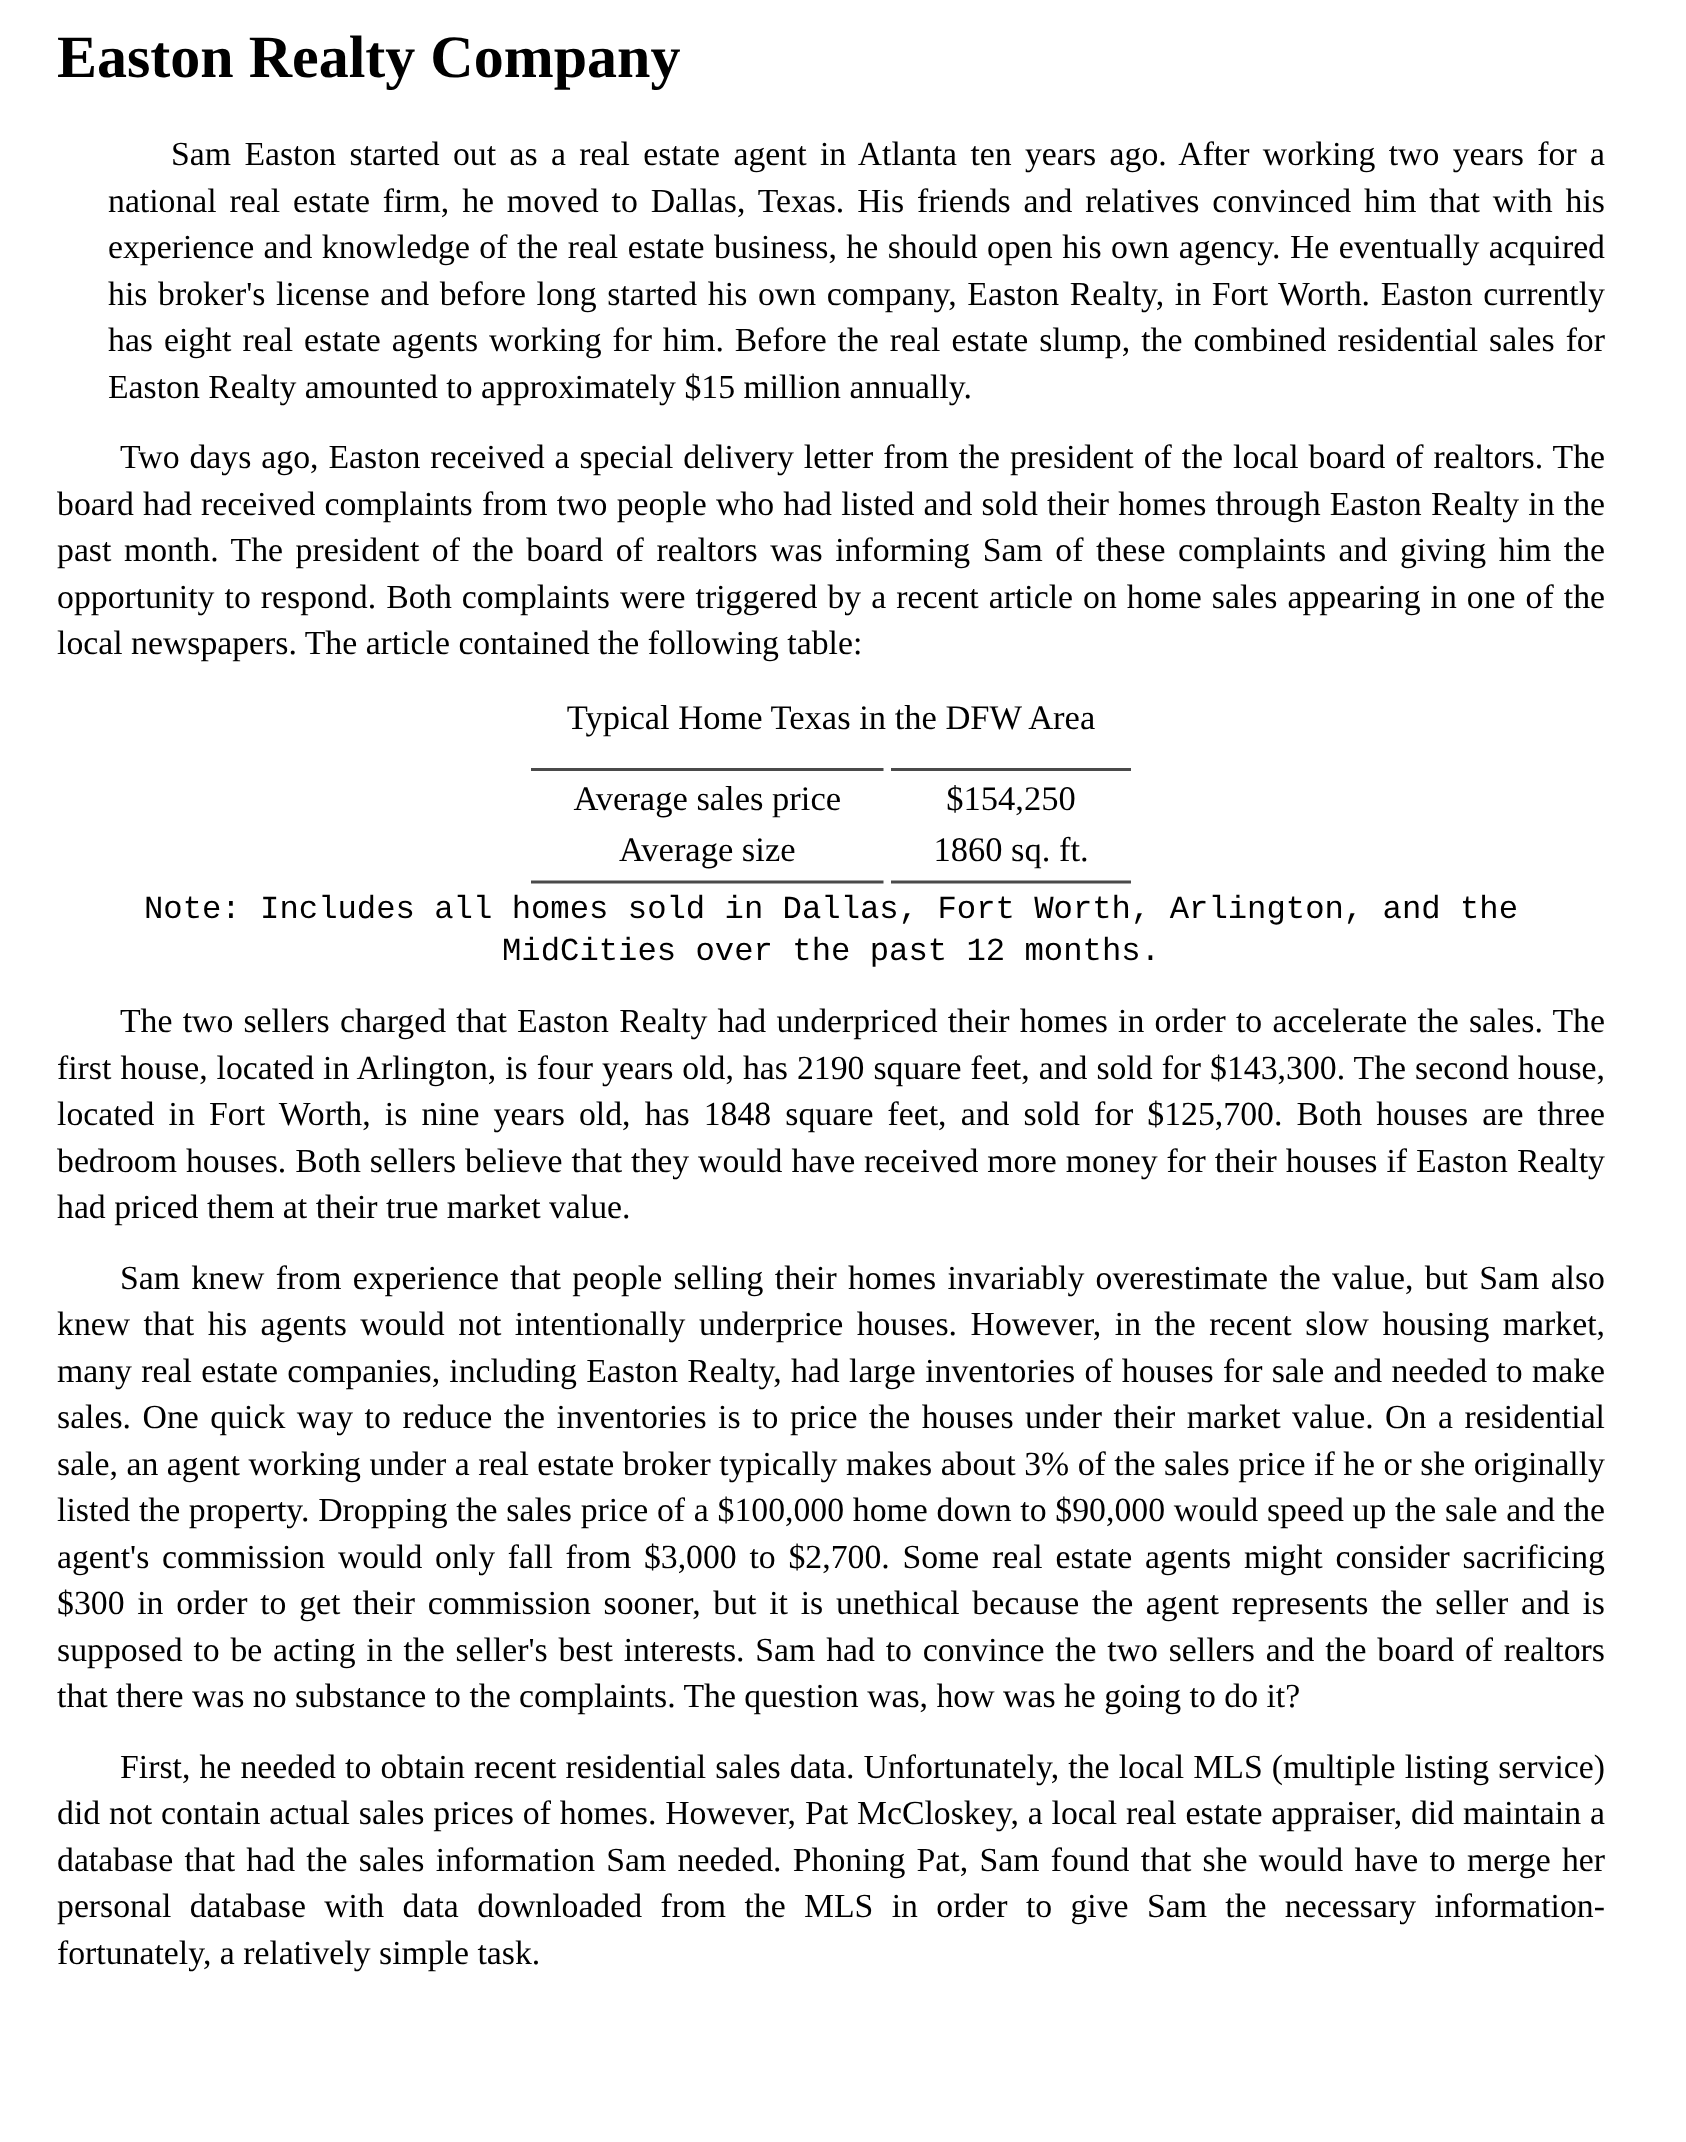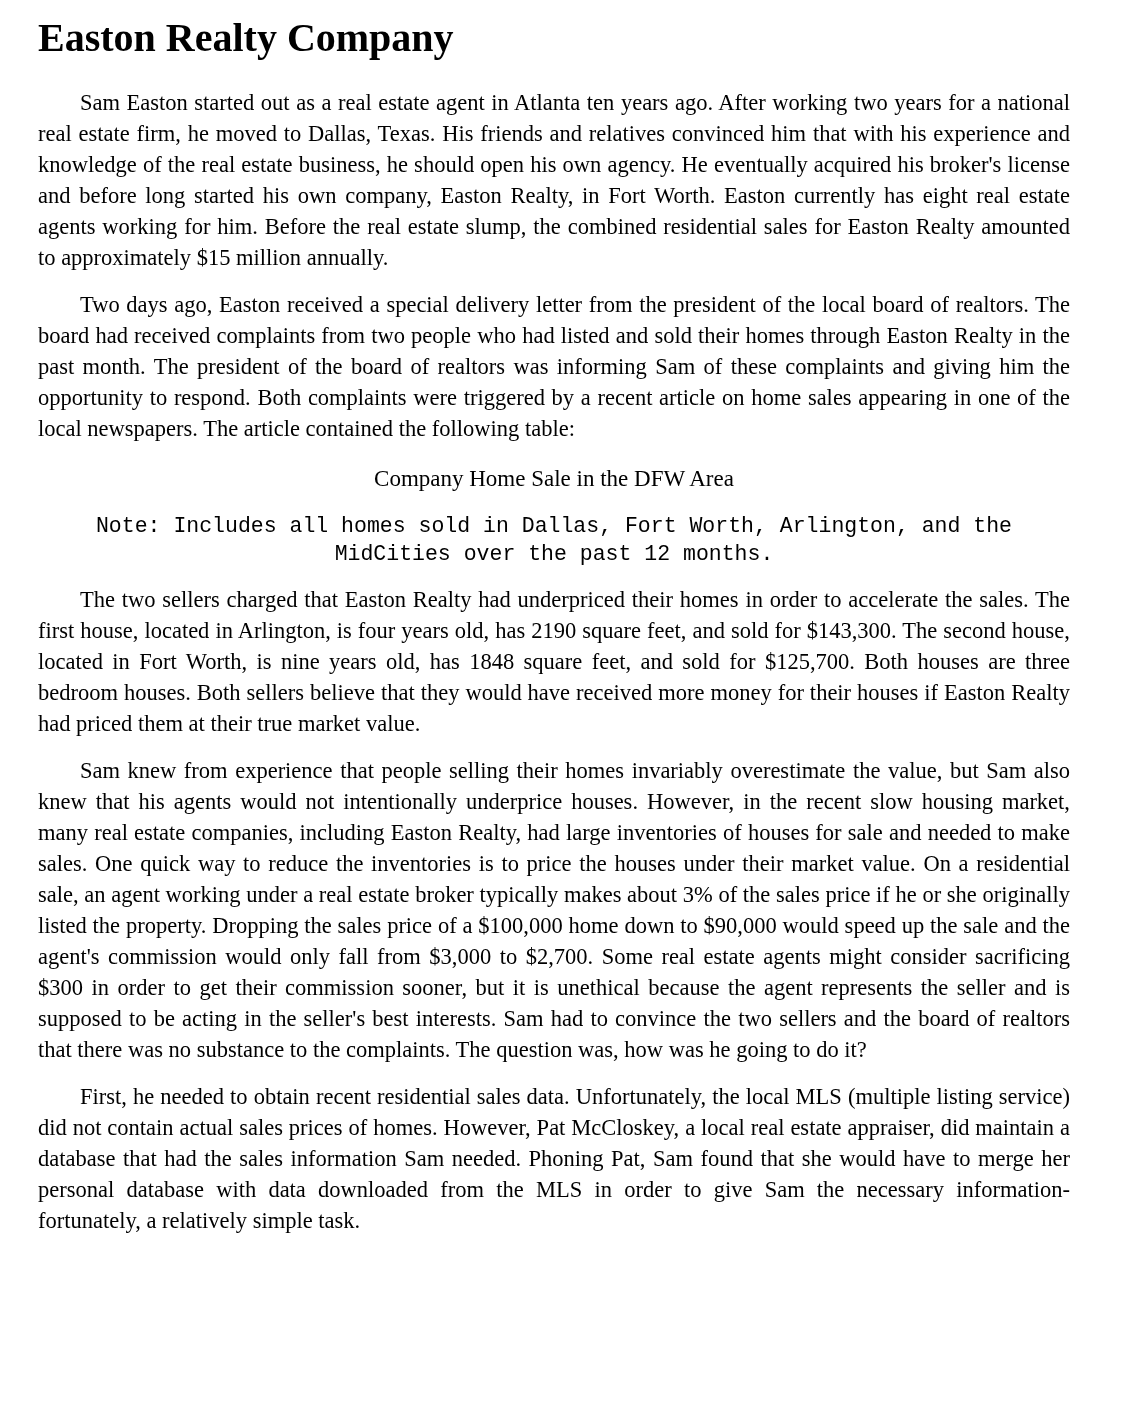--- a/index.html
+++ b/index.html
@@ -29,20 +29,21 @@
   }
   p.body-para {
     margin: 16px 0 0 0;
     font-size: 22.5px;
     line-height: 31px;
     text-align: justify;
     text-indent: 42px;
   }
   p.body-para:first-of-type {
     margin-top: 0;
+    margin-left: 34px;
   }
   .table-block {
     margin: 20px 0 6px 0;
     text-align: center;
   }
   .table-title {
     font-size: 23px;
     line-height: 30px;
     margin-bottom: 18px;
   }
@@ -82,22 +83,34 @@
 
 <div class="page">
 
   <h1 class="doc-title">Easton Realty Company</h1>
 
   <p class="body-para">Sam Easton started out as a real estate agent in Atlanta ten years ago. After working two years for a national real estate firm, he moved to Dallas, Texas. His friends and relatives convinced him that with his experience and knowledge of the real estate business, he should open his own agency. He eventually acquired his broker's license and before long started his own company, Easton Realty, in Fort Worth. Easton currently has eight real estate agents working for him. Before the real estate slump, the combined residential sales for Easton Realty amounted to approximately $15 million annually.</p>
 
   <p class="body-para">Two days ago, Easton received a special delivery letter from the president of the local board of realtors. The board had received complaints from two people who had listed and sold their homes through Easton Realty in the past month. The president of the board of realtors was informing Sam of these complaints and giving him the opportunity to respond. Both complaints were triggered by a recent article on home sales appearing in one of the local newspapers. The article contained the following table:</p>
 
   <div class="table-block">
-    <div class="table-title">Company Home Sale in the DFW Area</div>
+    <div class="table-title">Typical Home Texas in the DFW Area</div>
 
+    <table class="stat-table">
+      <tbody>
+          <tr class="row-first">
+        <td class="label-cell">Average sales price</td>
+        <td class="value-cell">$154,250</td>
+      </tr>
+      <tr class="row-last">
+        <td class="label-cell">Average size</td>
+        <td class="value-cell">1860 sq. ft.</td>
+      </tr>
+    </tbody>
+      </table>
 
     <div class="table-note">Note: Includes all homes sold in Dallas, Fort Worth, Arlington, and the MidCities over the past 12 months.</div>
   </div>
 
   <p class="body-para">The two sellers charged that Easton Realty had underpriced their homes in order to accelerate the sales. The first house, located in Arlington, is four years old, has 2190 square feet, and sold for $143,300. The second house, located in Fort Worth, is nine years old, has 1848 square feet, and sold for $125,700. Both houses are three bedroom houses. Both sellers believe that they would have received more money for their houses if Easton Realty had priced them at their true market value.</p>
 
   <p class="body-para">Sam knew from experience that people selling their homes invariably overestimate the value, but Sam also knew that his agents would not intentionally underprice houses. However, in the recent slow housing market, many real estate companies, including Easton Realty, had large inventories of houses for sale and needed to make sales. One quick way to reduce the inventories is to price the houses under their market value. On a residential sale, an agent working under a real estate broker typically makes about 3% of the sales price if he or she originally listed the property. Dropping the sales price of a $100,000 home down to $90,000 would speed up the sale and the agent's commission would only fall from $3,000 to $2,700. Some real estate agents might consider sacrificing $300 in order to get their commission sooner, but it is unethical because the agent represents the seller and is supposed to be acting in the seller's best interests. Sam had to convince the two sellers and the board of realtors that there was no substance to the complaints. The question was, how was he going to do it?</p>
 
   <p class="body-para">First, he needed to obtain recent residential sales data. Unfortunately, the local MLS (multiple listing service) did not contain actual sales prices of homes. However, Pat McCloskey, a local real estate appraiser, did maintain a database that had the sales information Sam needed. Phoning Pat, Sam found that she would have to merge her personal database with data downloaded from the MLS in order to give Sam the necessary information-fortunately, a relatively simple task.</p>
 

